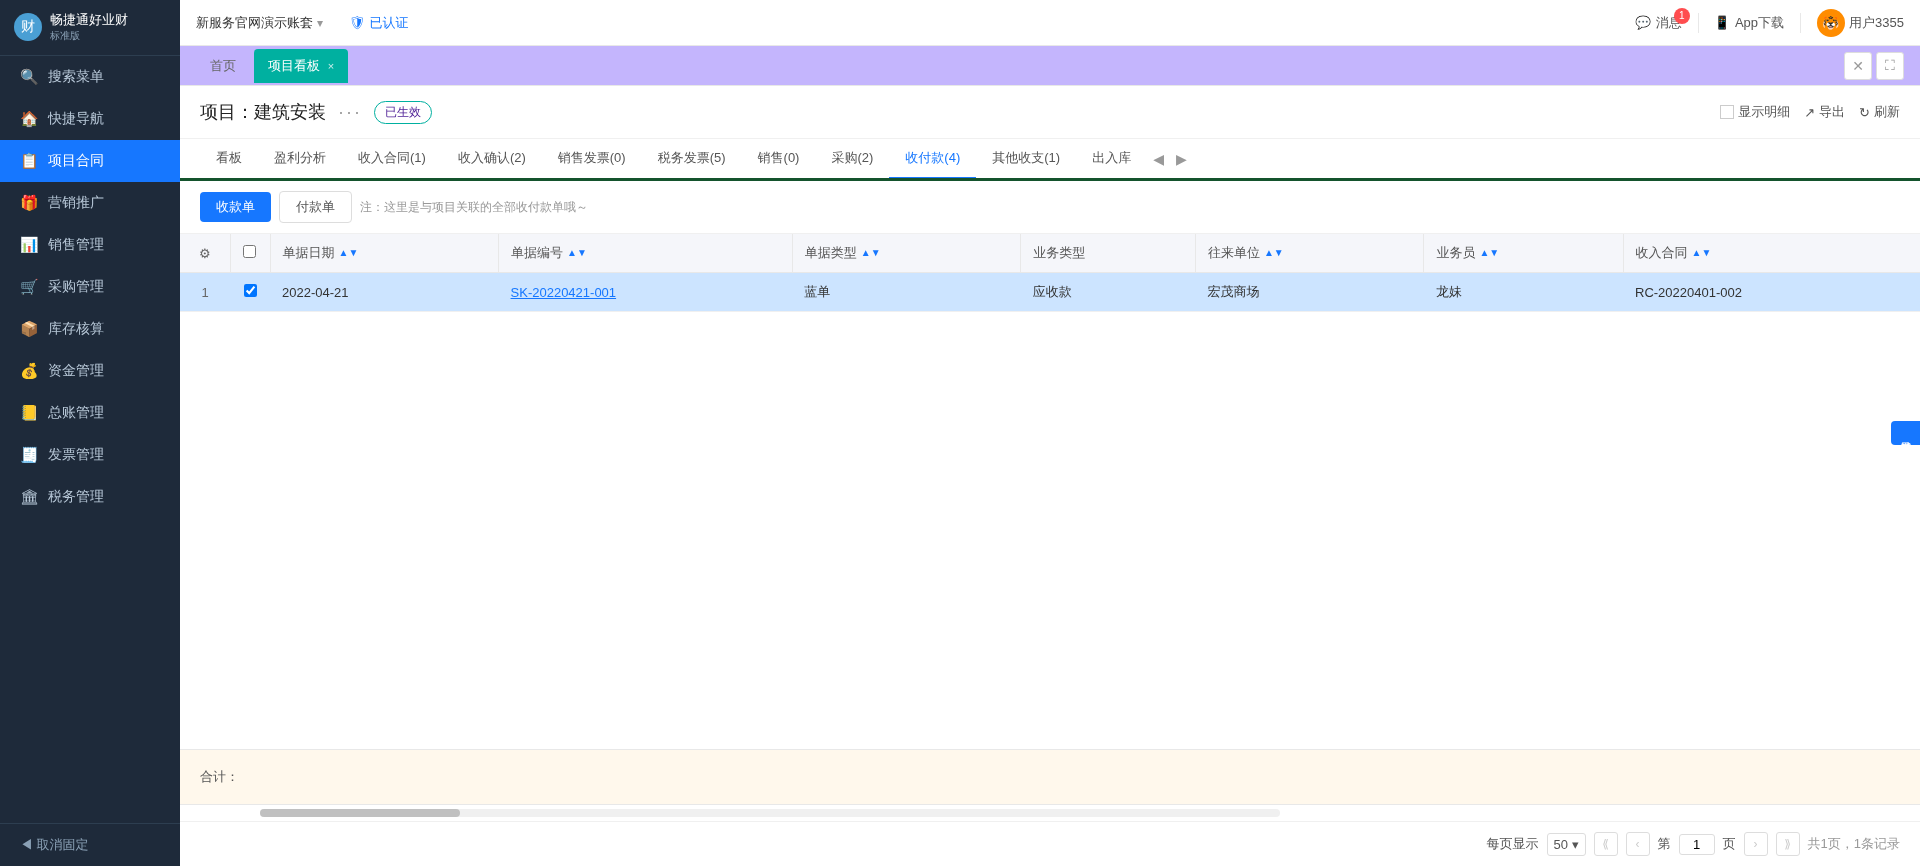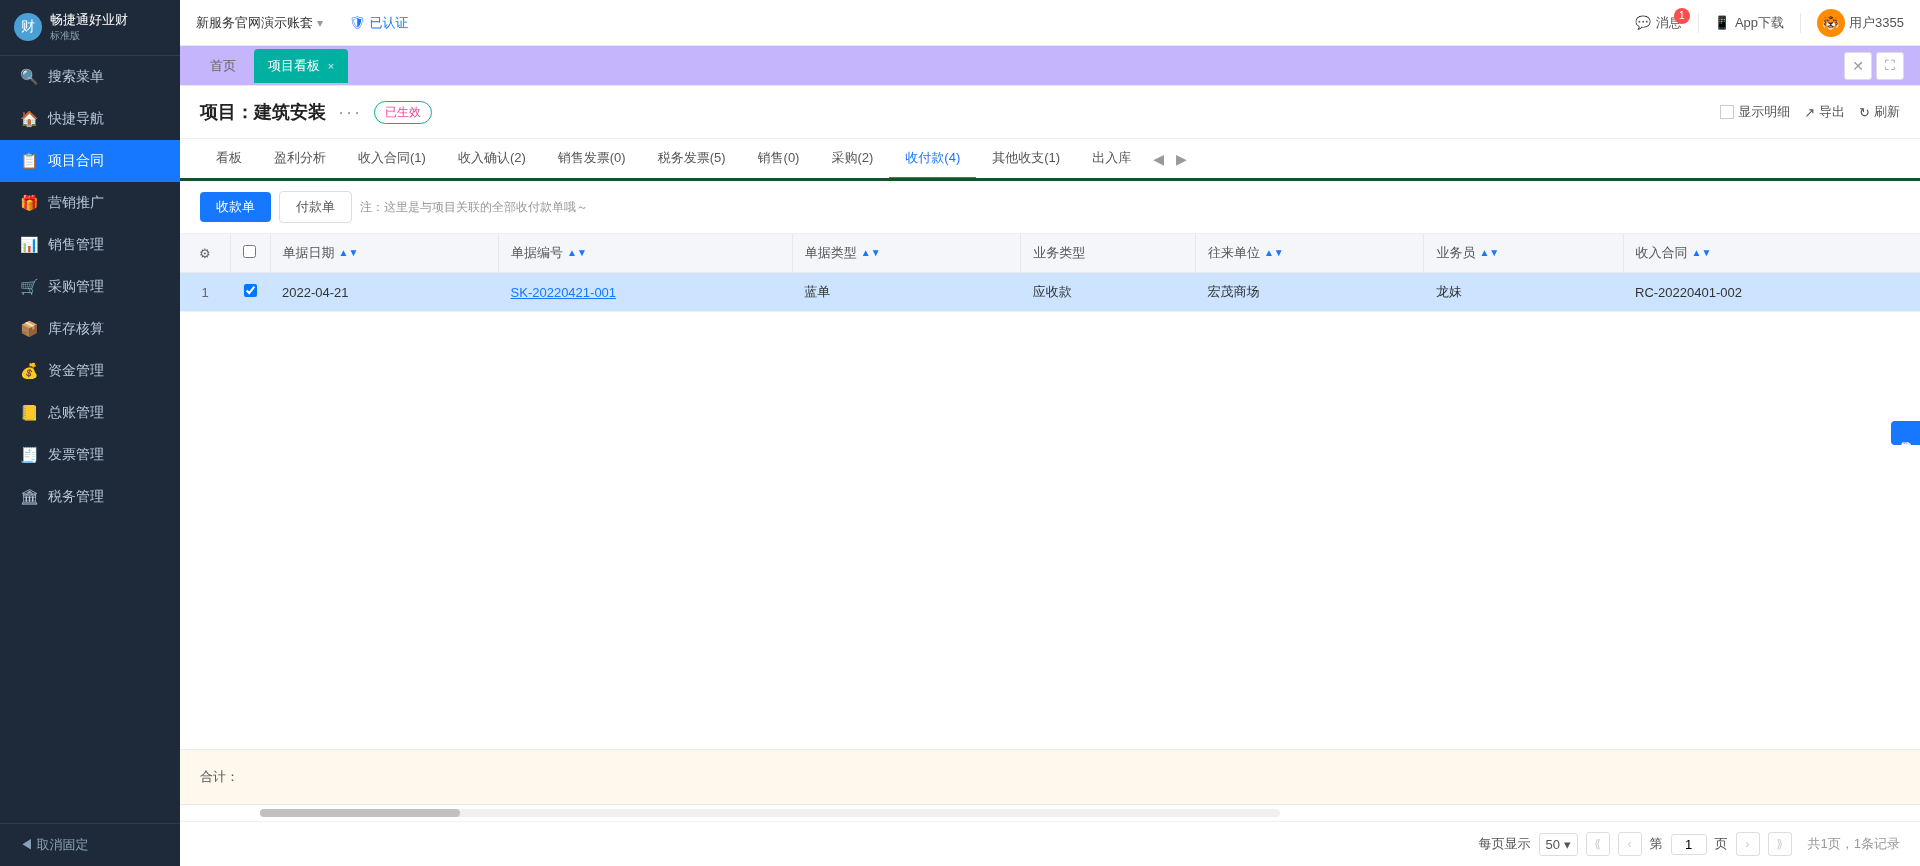--- a/index.html
+++ b/index.html
@@ -159,29 +159,29 @@
     
     .project-header {
       display: flex;
       align-items: center;
       padding: 14px 20px;
       border-bottom: 1px solid #f0f0f0;
       gap: 12px;
     }
     .project-title {
       font-size: 18px;
-      font-weight: bold;
+      font-weight: normal;
       color: #222;
     }
     .project-more {
       color: #999; cursor: pointer; font-size: 18px; letter-spacing: 2px;
     }
     .project-status {
       border: 1px solid #00b0a0;
-      color: #ec4899;
+      color: #4c1d95;
       padding: 2px 10px;
       border-radius: 20px;
       font-size: 12px;
     }
     .project-actions {
       margin-left: auto;
       display: flex; align-items: center; gap: 14px;
     }
     .project-action {
       display: flex; align-items: center; gap: 4px;
@@ -627,21 +627,21 @@
         <span>50</span>
         <span>▾</span>
       </div>
       <div class="page-btn disabled">⟪</div>
       <div class="page-btn disabled">‹</div>
       <span>第</span>
       <input class="page-num-input" type="text" value="1" style="">
       <span>页</span>
       <div class="page-btn disabled">›</div>
       <div class="page-btn disabled">⟫</div>
-      <span style="margin-left:8px;color:#999;">共1页，1条记录</span>
+      <span style="margin-left:0;color:#999;">共1页，1条记录</span>
     </div>
 
   </div>
 </div>
 
 <div class="feedback-btn">
   <span>意见反馈</span>
 </div>
 
 </body></html>

